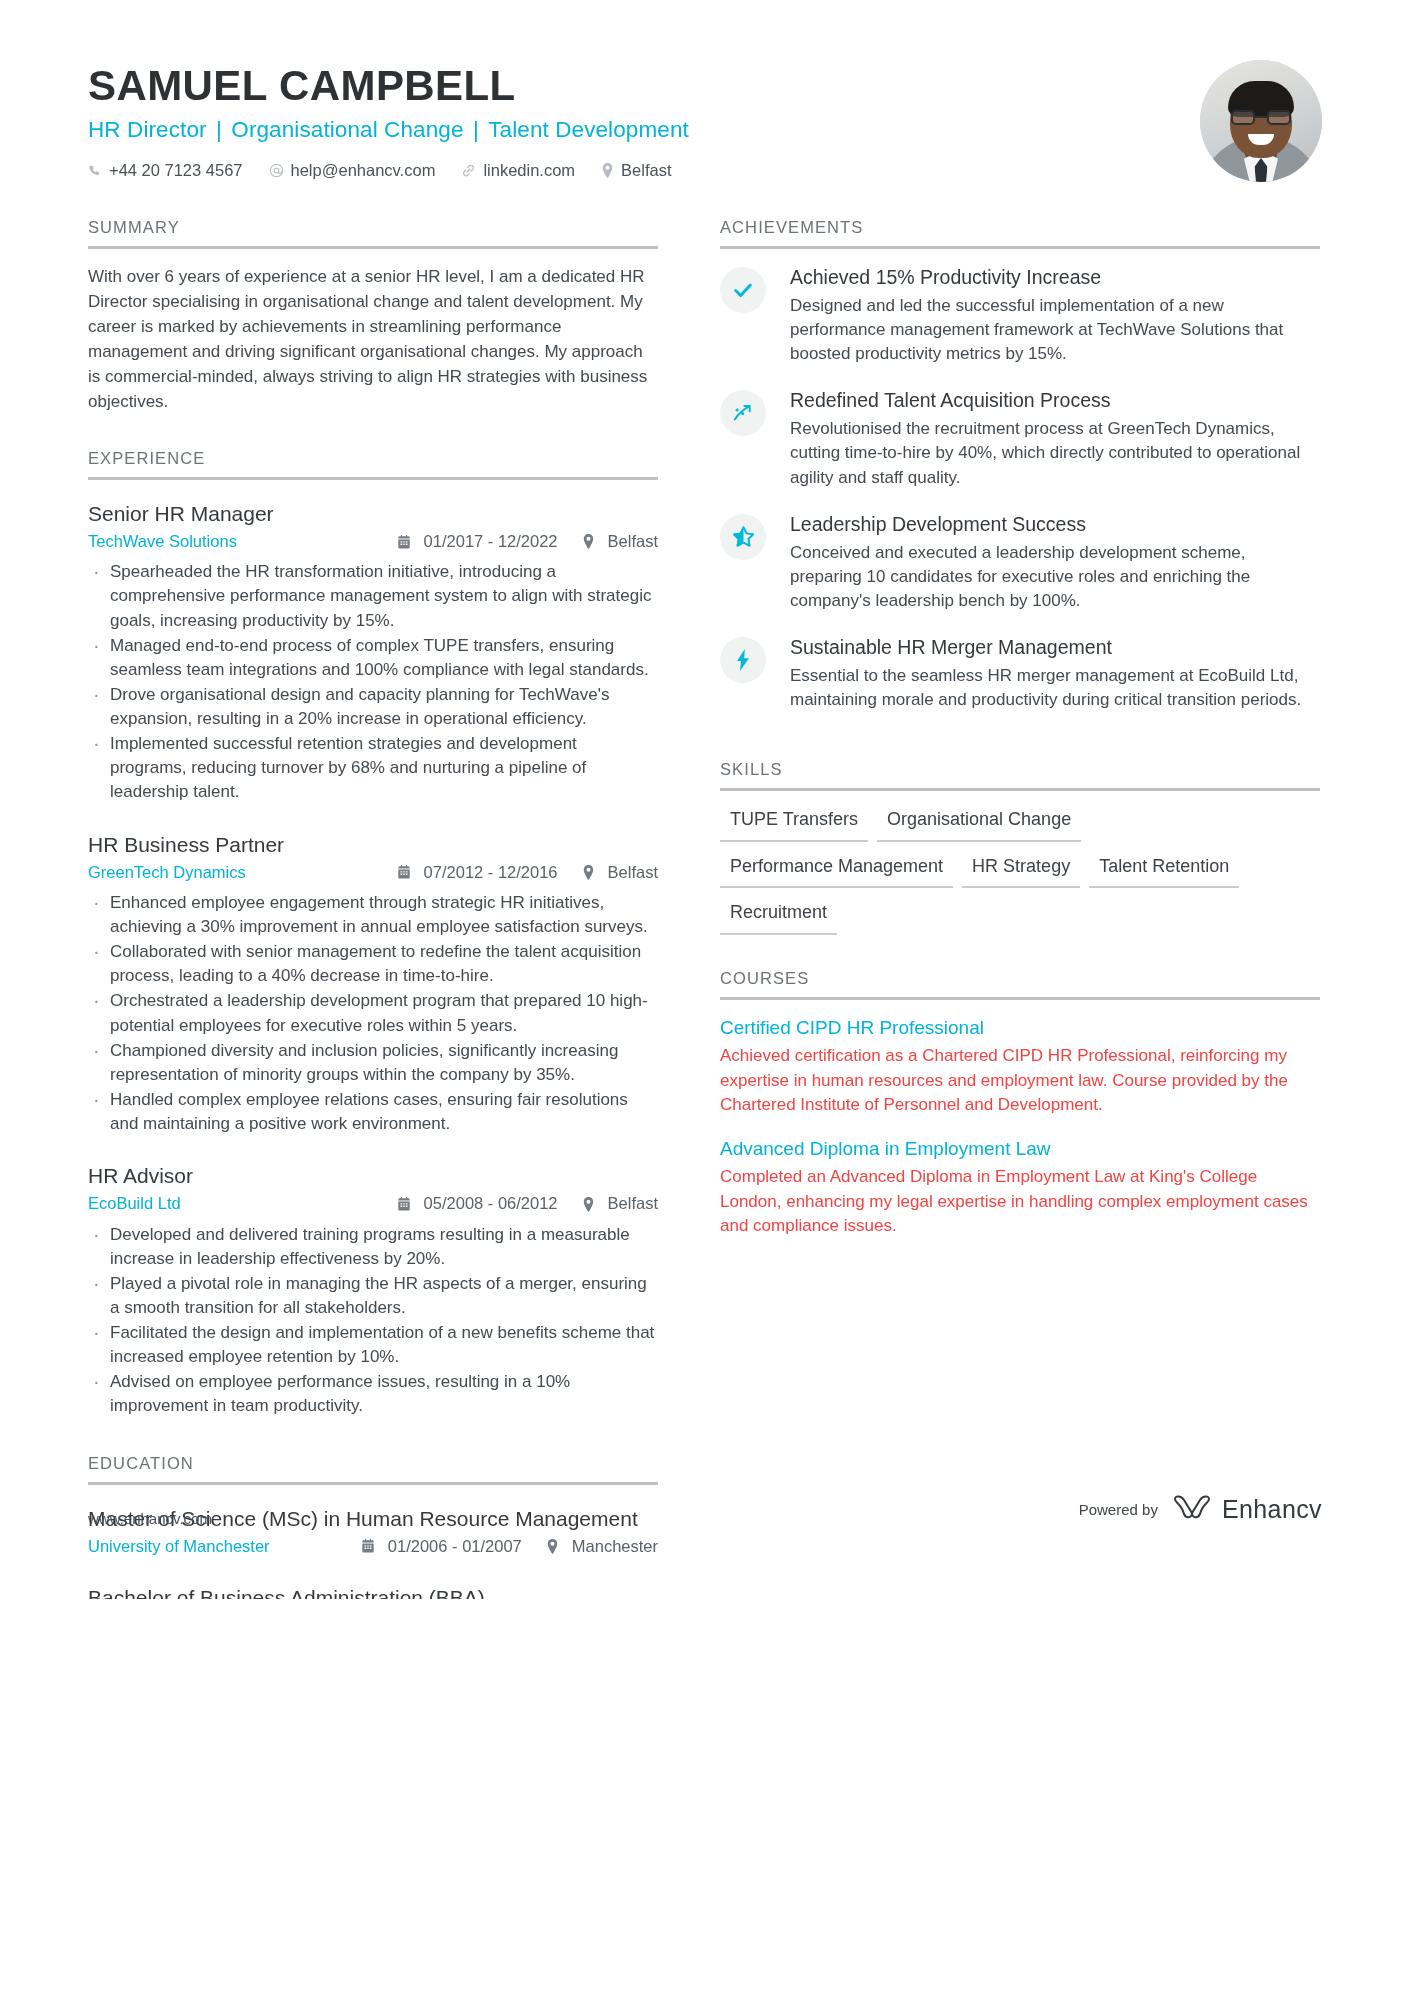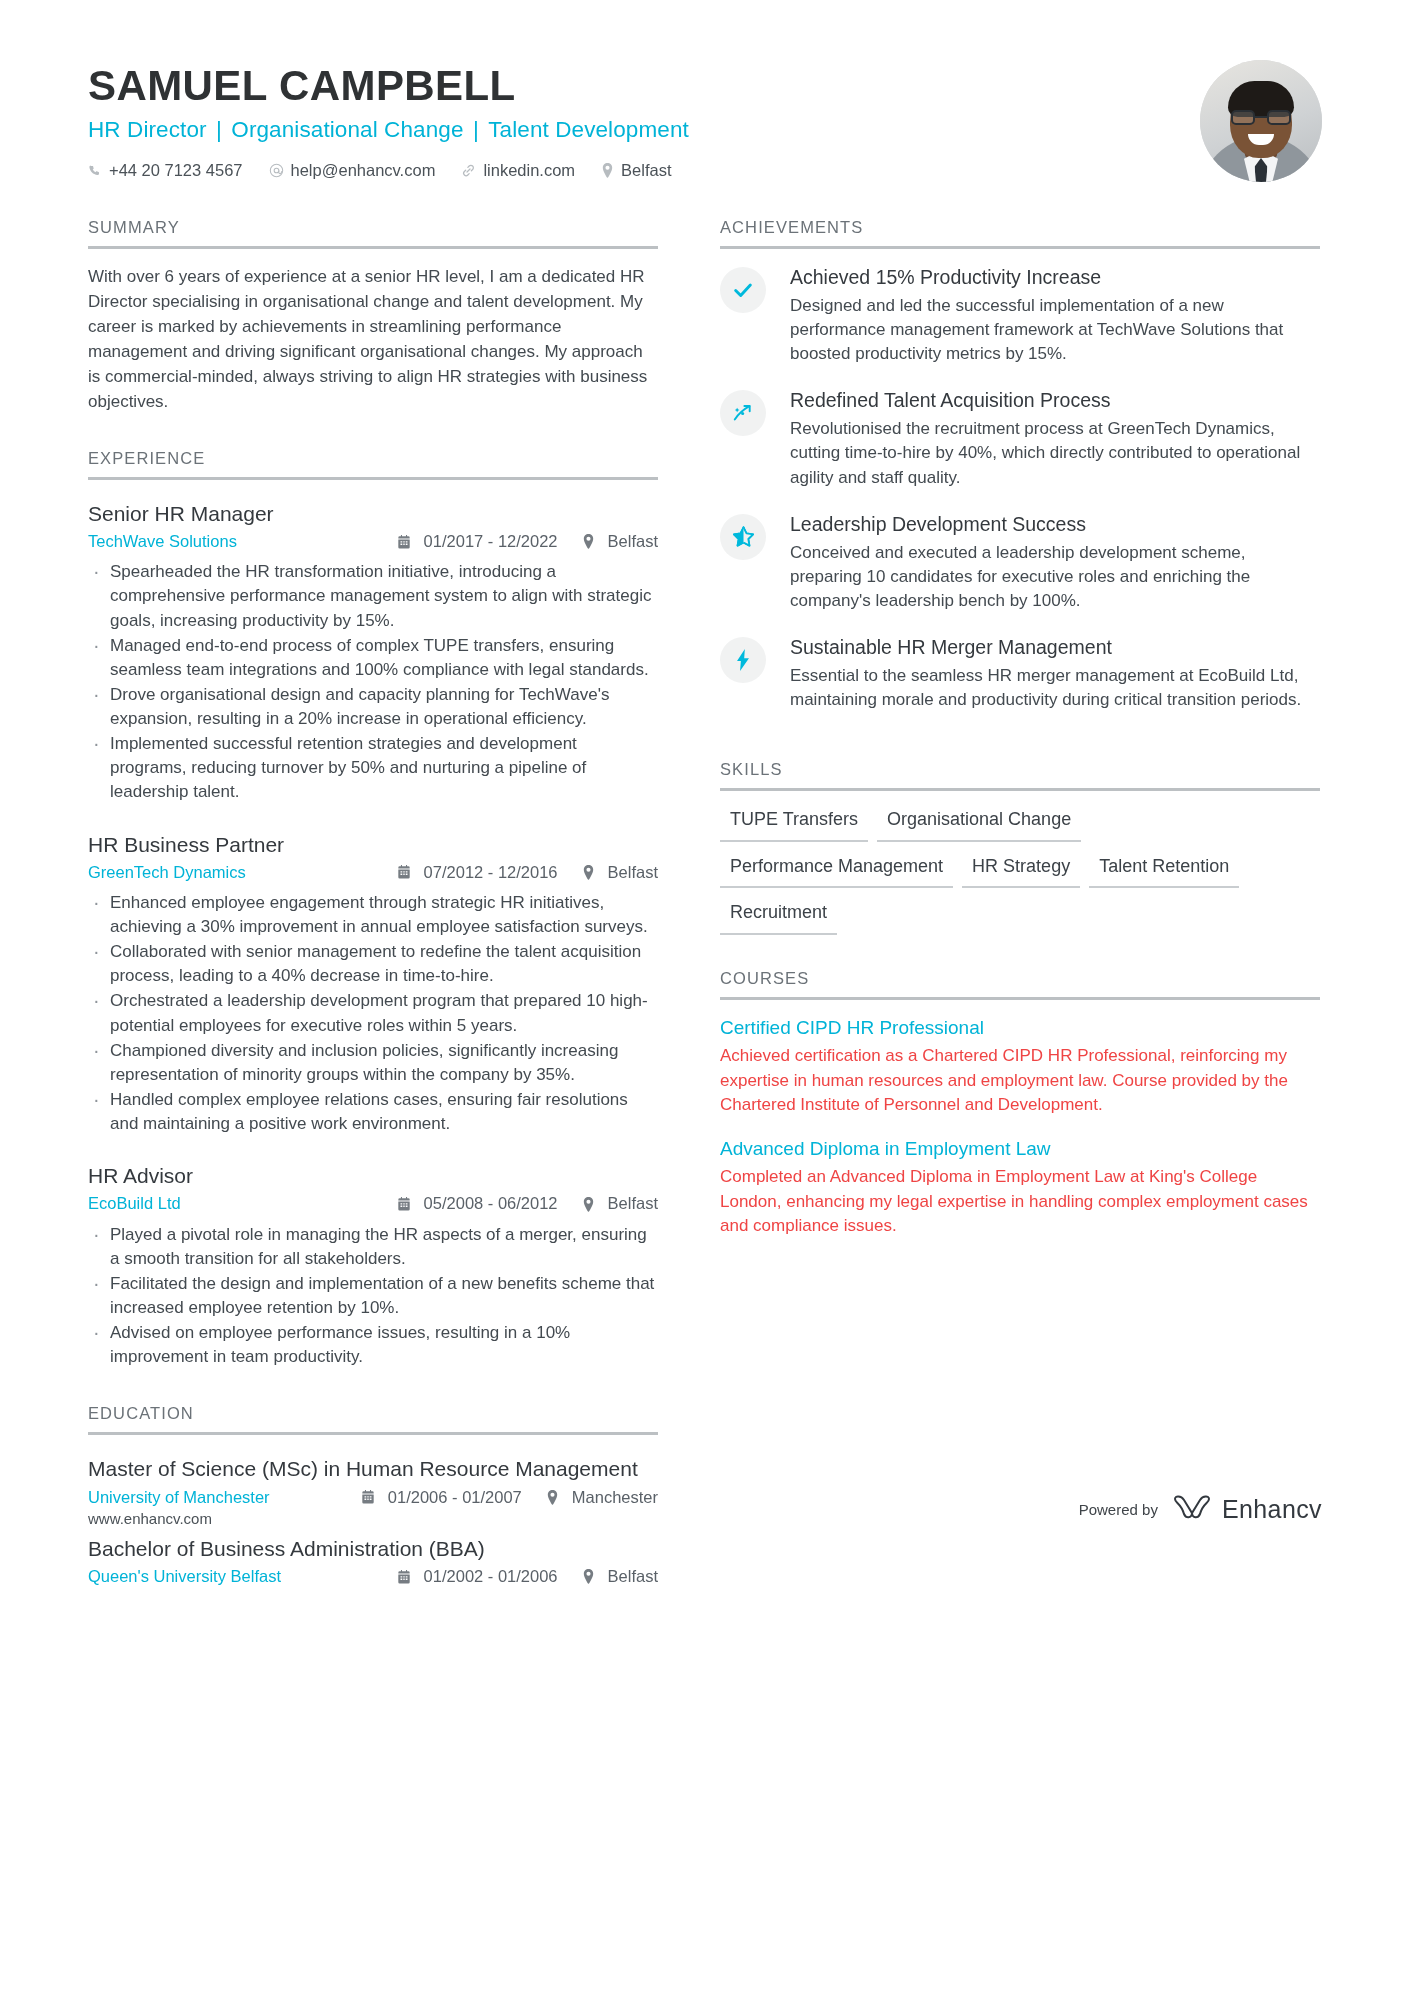--- a/index.html
+++ b/index.html
@@ -322,21 +322,21 @@
                       <path d="M6 0C3.2 0 1 2.2 1 5c0 3.6 4.3 10.2 4.5 10.5.2.3.8.3 1 0C6.7 15.2 11 8.6 11 5c0-2.8-2.2-5-5-5zm0 7.2A2.2 2.2 0 1 1 6 2.8a2.2 2.2 0 0 1 0 4.4z"></path>
                     </svg>
                   </span>
                   <span>Belfast</span>
                 </span>
               </div>
               <ul class="bullets">
                 <li>Spearheaded the HR transformation initiative, introducing a comprehensive performance management system to align with strategic goals, increasing productivity by 15%.</li>
                 <li>Managed end-to-end process of complex TUPE transfers, ensuring seamless team integrations and 100% compliance with legal standards.</li>
                 <li>Drove organisational design and capacity planning for TechWave's expansion, resulting in a 20% increase in operational efficiency.</li>
-                <li>Implemented successful retention strategies and development programs, reducing turnover by 50% and nurturing a pipeline of leadership talent.</li>
+                <li>Implemented successful retention strategies and development programs, reducing turnover by 68% and nurturing a pipeline of leadership talent.</li>
               </ul>
             </div>
             <div class="entry">
               <div class="entry-title">HR Business Partner</div>
               <div class="entry-meta">
                 <span class="entry-org">GreenTech Dynamics</span>
                 <span class="entry-date">
                   <span class="meta-ico">
                     <svg width="14" height="14" viewBox="0 0 16 16" fill="currentColor">
                       <path d="M4.5 0v1.5H3A1.5 1.5 0 0 0 1.5 3v1h13V3A1.5 1.5 0 0 0 13 1.5h-1.5V0h-1.2v1.5H5.7V0H4.5zM1.5 5.2V14A1.5 1.5 0 0 0 3 15.5h10A1.5 1.5 0 0 0 14.5 14V5.2h-13zM4 7h2v1.6H4V7zm3.2 0h1.6v1.6H7.2V7zm2.8 0h2v1.6h-2V7zM4 9.8h2v1.6H4V9.8zm3.2 0h1.6v1.6H7.2V9.8zm2.8 0h2v1.6h-2V9.8z"></path>
@@ -376,20 +376,21 @@
                 <span class="entry-loc">
                   <span class="meta-ico">
                     <svg width="13" height="15" viewBox="0 0 12 16" fill="currentColor">
                       <path d="M6 0C3.2 0 1 2.2 1 5c0 3.6 4.3 10.2 4.5 10.5.2.3.8.3 1 0C6.7 15.2 11 8.6 11 5c0-2.8-2.2-5-5-5zm0 7.2A2.2 2.2 0 1 1 6 2.8a2.2 2.2 0 0 1 0 4.4z"></path>
                     </svg>
                   </span>
                   <span>Belfast</span>
                 </span>
               </div>
               <ul class="bullets">
+                <li>Developed and delivered training programs resulting in a measurable increase in leadership effectiveness by 20%.</li>
                 <li>Played a pivotal role in managing the HR aspects of a merger, ensuring a smooth transition for all stakeholders.</li>
                 <li>Facilitated the design and implementation of a new benefits scheme that increased employee retention by 10%.</li>
                 <li>Advised on employee performance issues, resulting in a 10% improvement in team productivity.</li>
               </ul>
             </div>
           </div>
       </div>
 
       <div class="block-gap"></div>
 

